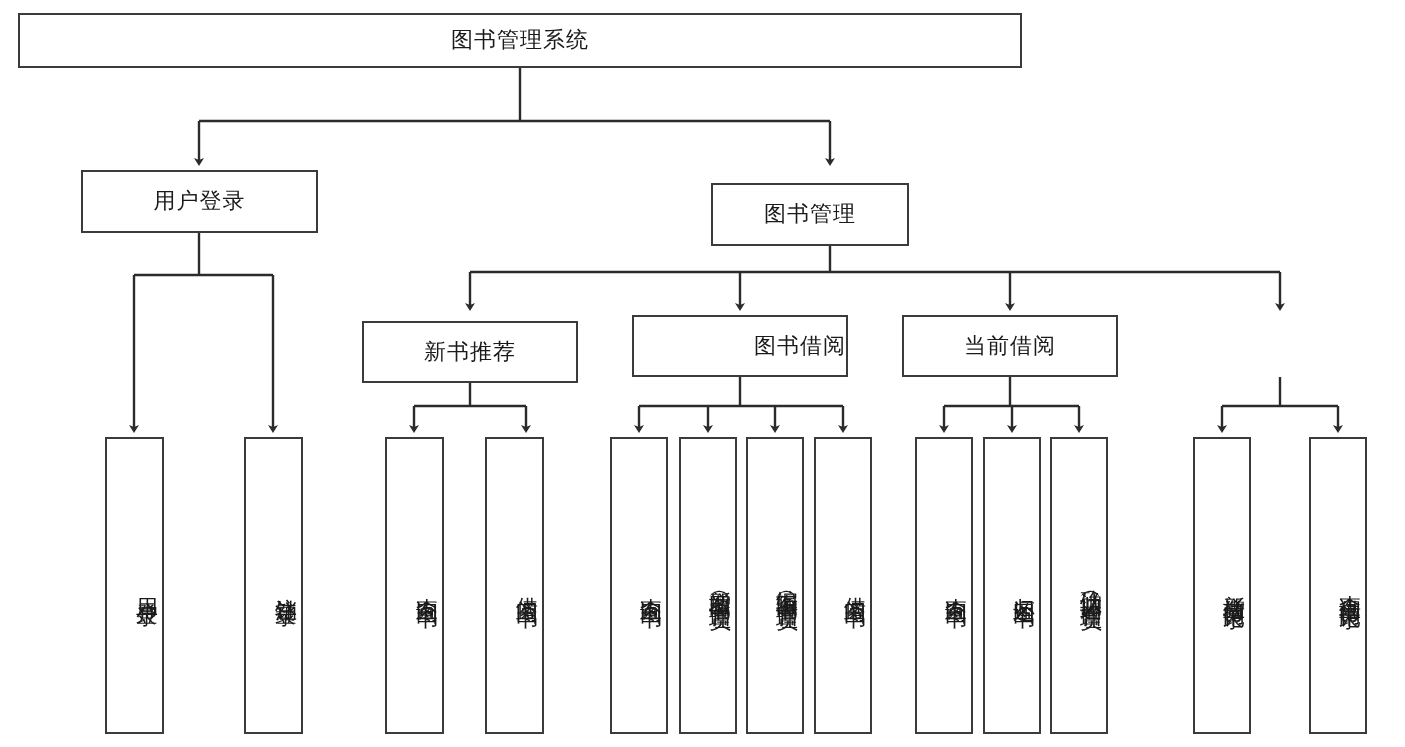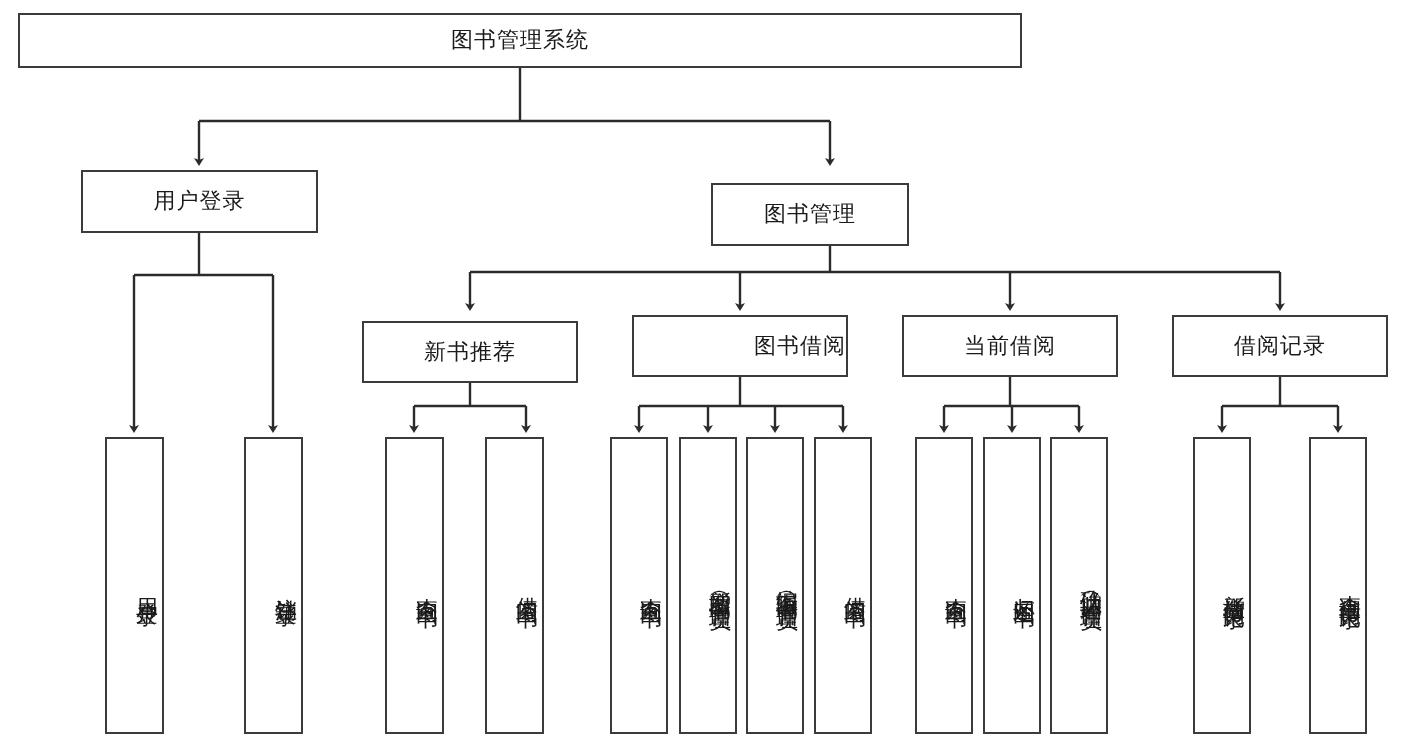--- a/index.html
+++ b/index.html
@@ -135,23 +135,20 @@
 
   <div class="node horizontal" style="left:362px;top:315px;width:216px;height:62px;margin-top:6px;">
     <span>新书推荐</span>
   </div>
   <div class="node horizontal" style="left:632px;top:315px;width:216px;height:62px;justify-content:flex-end;">
     <span>图书借阅</span>
   </div>
   <div class="node horizontal" style="left:902px;top:315px;width:216px;height:62px;">
     <span>当前借阅</span>
   </div>
-  <div class="node horizontal" style="left:1172px;top:315px;width:216px;height:62px;">
-    <span>借阅记录</span>
-  </div>
 
   <div class="node vertical" style="left:105px;top:437px;width:59px;height:297px;">
     <span>用户登录</span>
   </div>
   <div class="node vertical" style="left:244px;top:437px;width:59px;height:297px;">
     <span>注销登录</span>
   </div>
 
   <div class="node vertical" style="left:385px;top:437px;width:59px;height:297px;">
     <span>查询图书</span>

